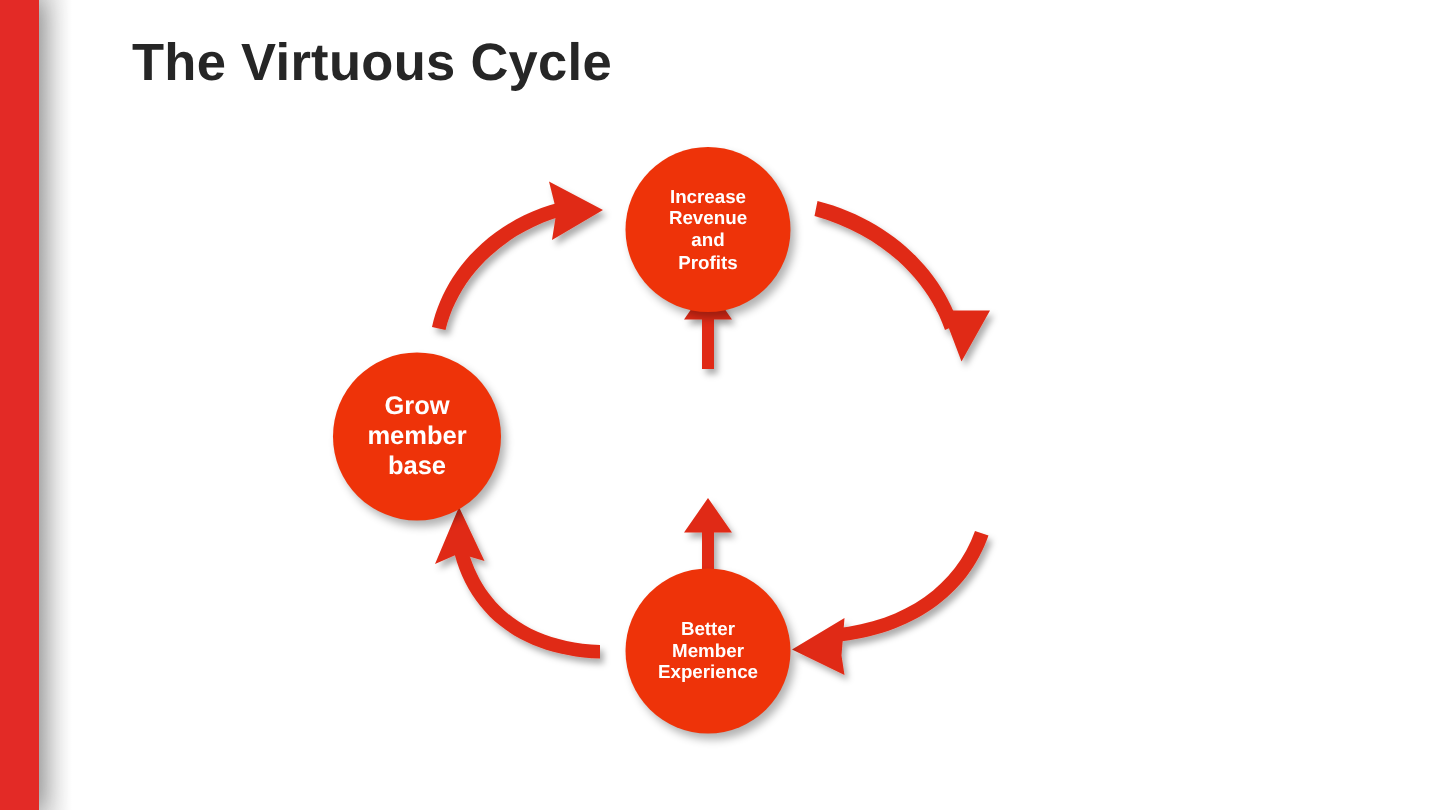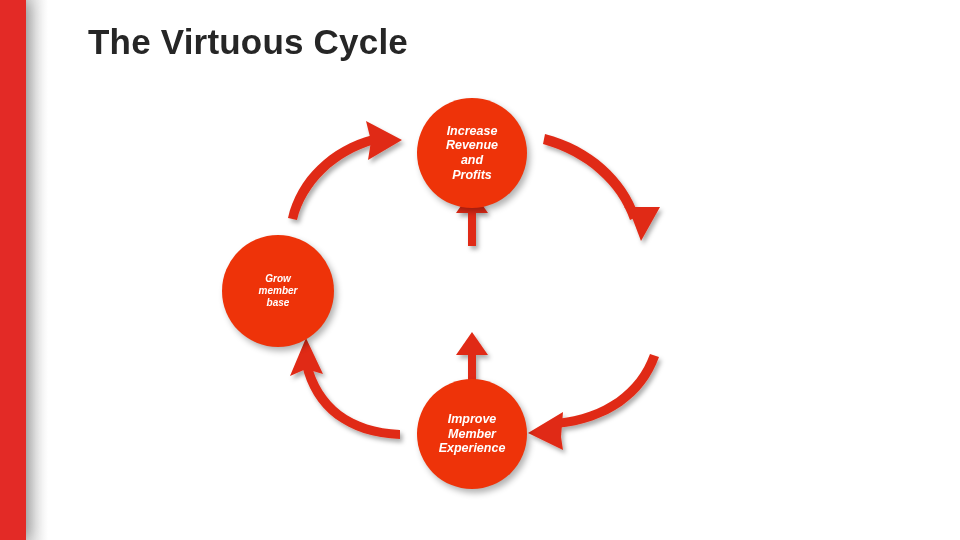--- a/index.html
+++ b/index.html
@@ -68,37 +68,36 @@
     color: #ffffff;
     font-weight: bold;
     line-height: 1.18;
     box-shadow: 3px 4px 6px rgba(0,0,0,0.30);
     z-index: 4;
     box-sizing: border-box;
   }
   .node-label {
     white-space: pre-line;
     padding: 0 6px;
-    font-style: italic;
   }
   #node-increase-revenue {
     left: 417px; top:  98px; width: 110px; height: 110px;
     font-size: 12.5px;
   }
   #node-invest-content {
     left: 610px; top: 236px; width: 110px; height: 110px;
     font-size: 12.5px;
   }
   #node-improve-experience {
     left: 417px; top: 379px; width: 110px; height: 110px;
     font-size: 12.5px;
   }
   #node-grow-member-base {
     left: 222px; top: 235px; width: 112px; height: 112px;
-    font-size: 10px;
+    font-size: 17px;
   }
   #node-grow-value {
     left: 417px; top: 236px; width: 110px; height: 110px;
     font-size: 14px;
   }
   .arrow-layer { position: absolute; left:0; top:0; }
 </style>
 </head>
 <body>
 
@@ -151,21 +150,21 @@
 
   <div class="node" id="node-increase-revenue">
     <span class="node-label">Increase
 Revenue
 and
 Profits</span>
   </div>
 
 
   <div class="node" id="node-improve-experience">
-    <span class="node-label">Improve
+    <span class="node-label">Better
 Member
 Experience</span>
   </div>
 
   <div class="node" id="node-grow-member-base">
     <span class="node-label">Grow
 member
 base</span>
   </div>
 

